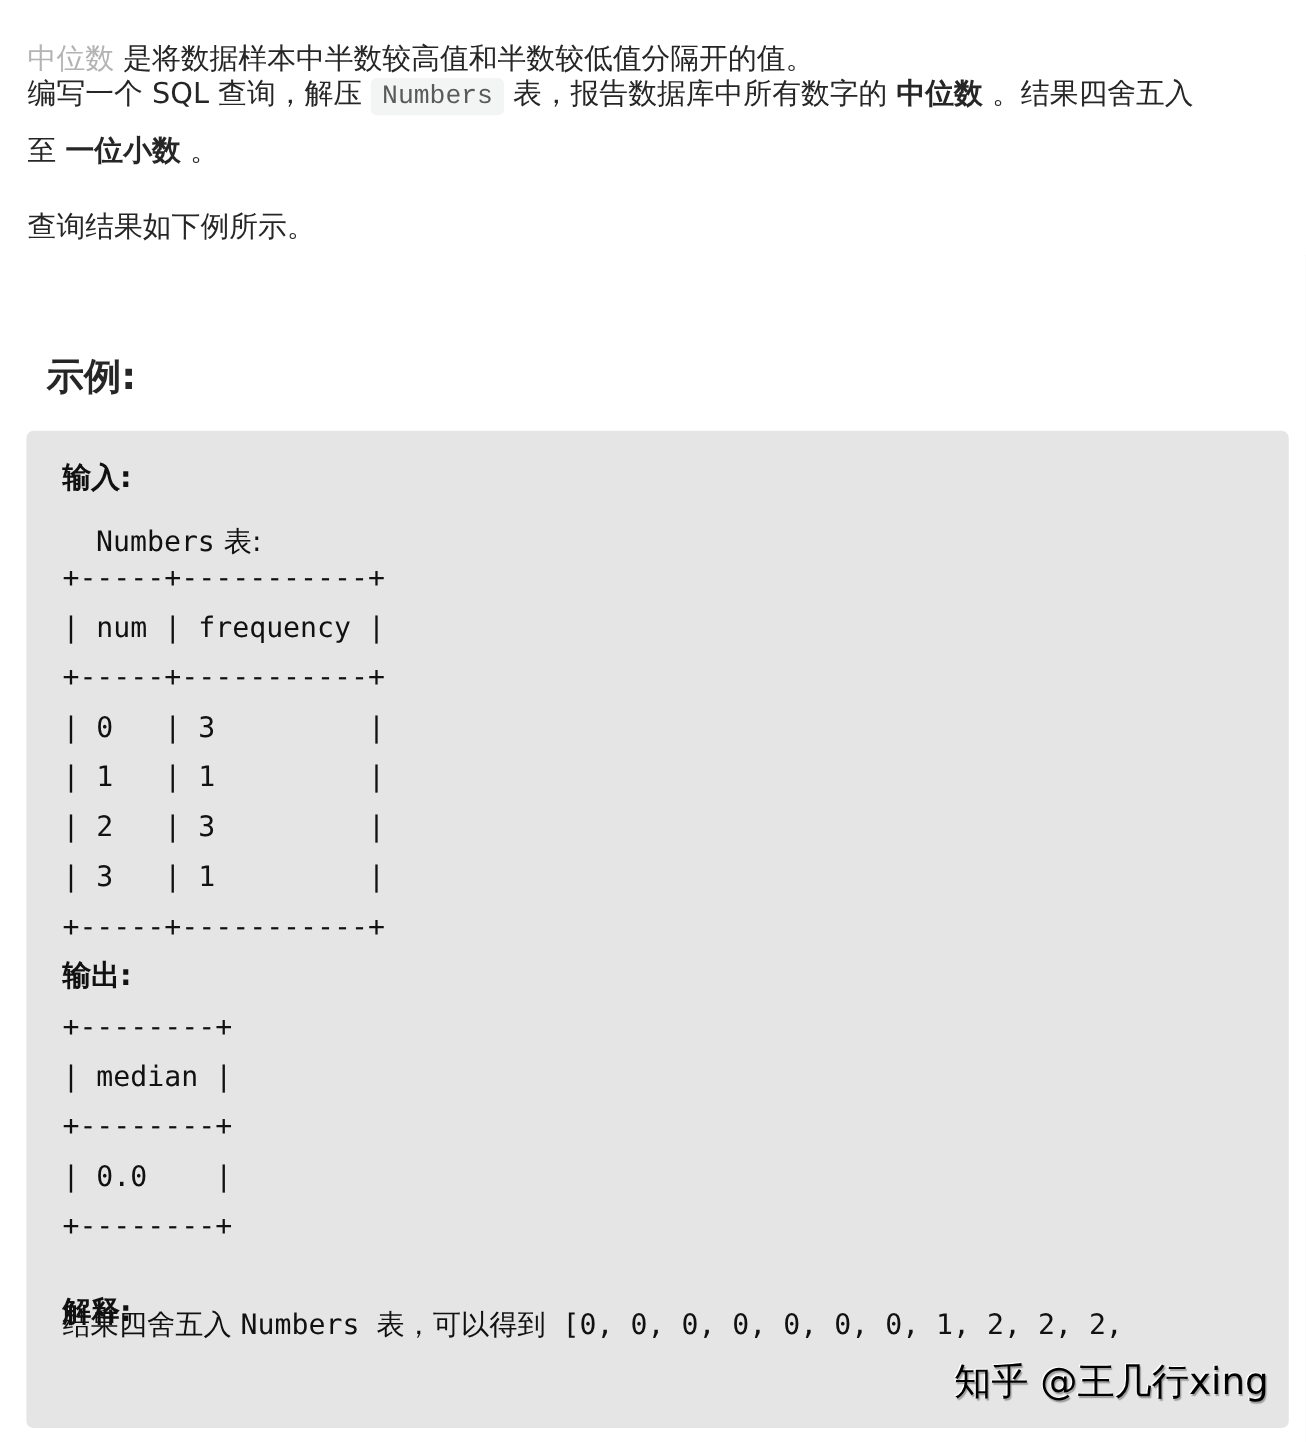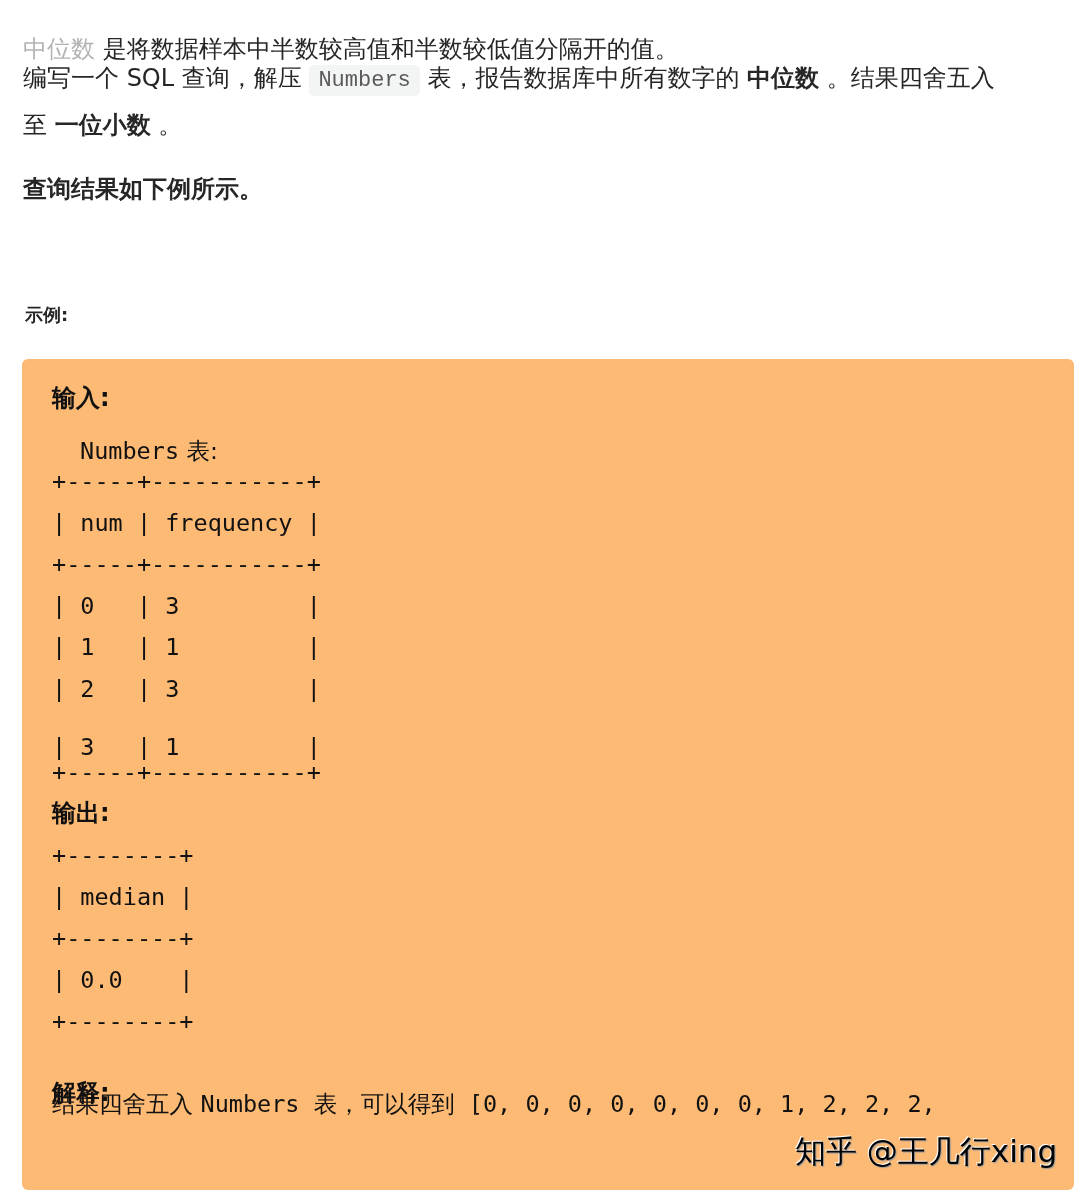--- a/index.html
+++ b/index.html
@@ -28,33 +28,33 @@
     .inline-code {
       font-family: "Liberation Mono", "DejaVu Sans Mono", monospace;
       font-size: 22px;
       background: #f3f4f4;
       color: #5a5a5a;
       border-radius: 5px;
       padding: 3px 9px;
     }
     .heading {
       position: absolute;
-      left: 25px;
+      left: 39px;
       top: 296px;
-      font-size: 18px;
+      font-size: 31px;
       font-weight: bold;
       line-height: 37px;
     }
     .code-block {
       position: absolute;
       left: 22px;
       top: 359px;
       width: 1052px;
       height: 831px;
-      background: #fdba74;
+      background: #e5e5e5;
       border-radius: 6px;
     }
     .code-line {
       position: absolute;
       left: 30px;
       font-family: "DejaVu Sans Mono", "Liberation Mono", monospace;
       font-size: 23.5px;
       line-height: 36px;
       color: #111111;
       white-space: pre;
@@ -86,34 +86,34 @@
   <span class="muted">中位数</span><span> 是将数据样本中半数较高值和半数较低值分隔开的值。</span>
 </p>
 
 <p class="para" style="top:60px;">
   <span>编写一个 SQL 查询，解压 </span><span class="inline-code">Numbers</span><span> 表，报告数据库中所有数字的 </span><span class="bold">中位数</span><span> 。结果四舍五入</span>
 </p>
 <p class="para" style="top:107px;">
   <span>至 </span><span class="bold">一位小数</span><span> 。</span>
 </p>
 
-<p class="para" style="top:171px;font-weight:bold;">查询结果如下例所示。</p>
+<p class="para" style="top:171px;">查询结果如下例所示。</p>
 
 <div class="heading">示例:</div>
 
 <div class="code-block">
   <pre class="code-line code-label" style="top:21px;">输入:</pre>
   <pre class="code-line" style="top:74px;margin-left:28px;"><span>Numbers</span><span class="cjk-in-code"> 表:</span></pre>
   <pre class="code-line" style="top:104px;">+-----+-----------+</pre>
   <pre class="code-line" style="top:146px;text-align:right;">| num | frequency |</pre>
   <pre class="code-line" style="top:187px;">+-----+-----------+</pre>
   <pre class="code-line" style="top:229px;">| 0   | 3         |</pre>
   <pre class="code-line" style="top:270px;text-align:right;">| 1   | 1         |</pre>
   <pre class="code-line" style="top:312px;">| 2   | 3         |</pre>
-  <pre class="code-line" style="top:353px;margin-top:17px;">| 3   | 1         |</pre>
+  <pre class="code-line" style="top:353px;">| 3   | 1         |</pre>
   <pre class="code-line" style="top:395px;">+-----+-----------+</pre>
 
   <pre class="code-line code-label" style="top:436px;">输出:</pre>
   <pre class="code-line" style="top:478px;">+--------+</pre>
   <pre class="code-line" style="top:520px;">| median |</pre>
   <pre class="code-line" style="top:561px;">+--------+</pre>
   <pre class="code-line" style="top:603px;">| 0.0    |</pre>
   <pre class="code-line" style="top:644px;">+--------+</pre>
 
   <pre class="code-line code-label" style="top:716px;text-align:right;">解释:</pre>

